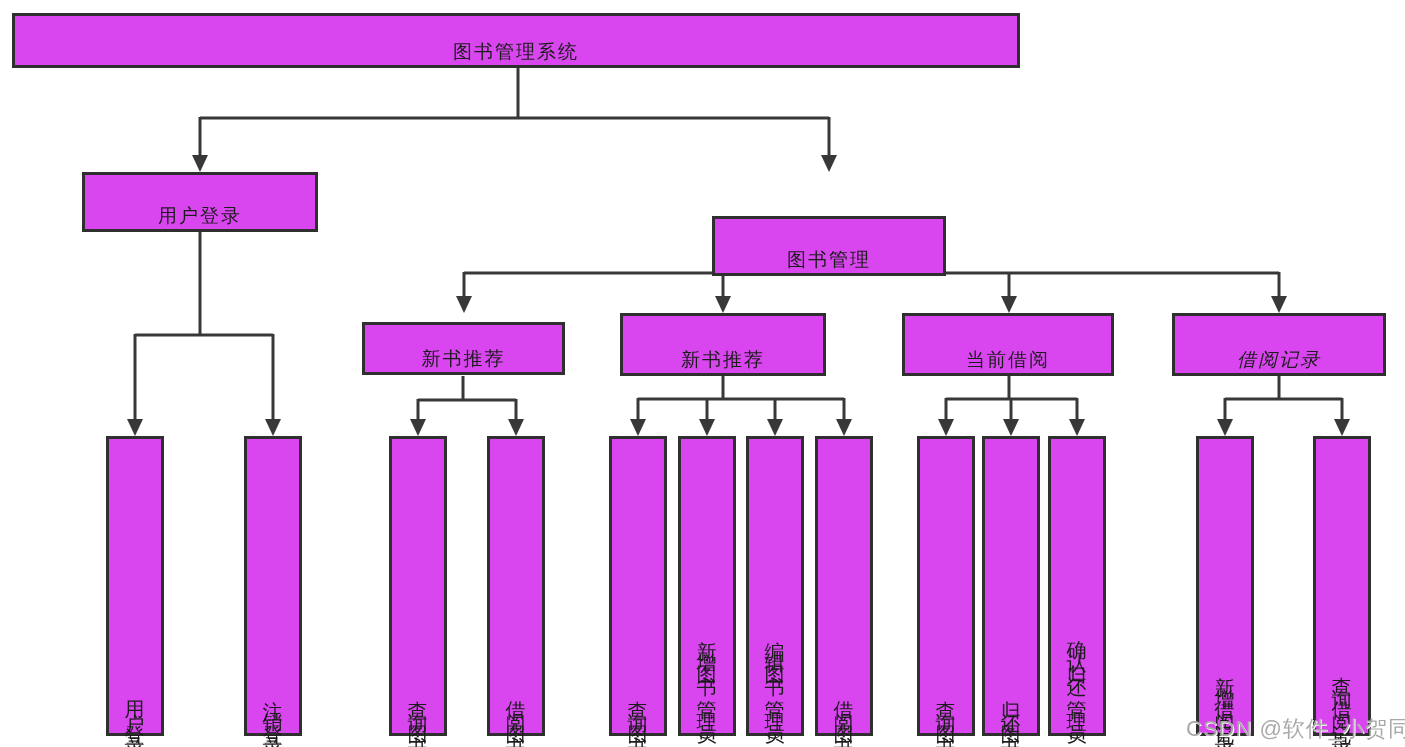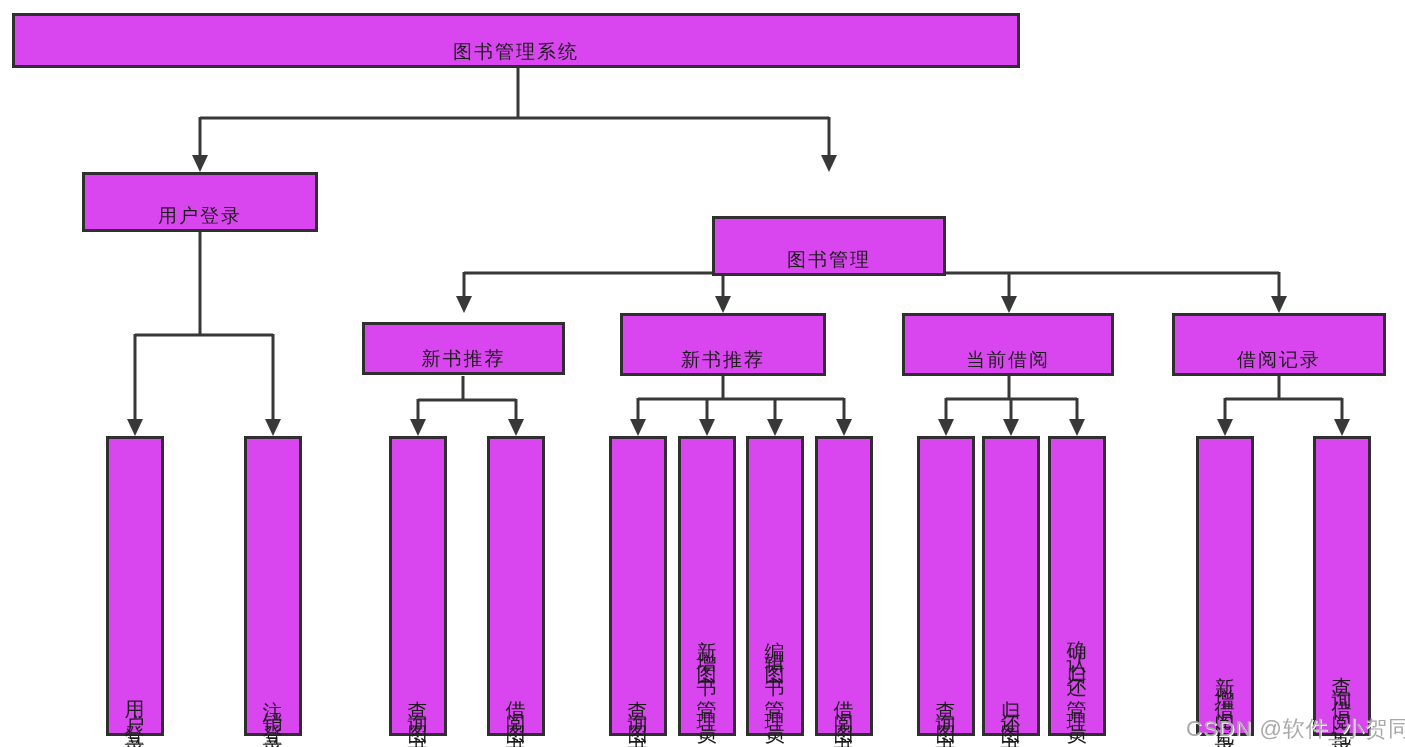--- a/index.html
+++ b/index.html
@@ -49,21 +49,21 @@
   }
   
   .n-root  { left: 12px;  top: 13px;  width: 1008px; height: 55px; }
   
   .n-l2a   { left: 82px;  top: 172px; width: 236px; height: 60px; }
   .n-l2b   { left: 712px; top: 172px; width: 234px; height: 60px; margin-top: 44px; }
   
   .n-l3a   { left: 362px;  top: 322px; width: 203px; height: 53px; }
   .n-l3b   { left: 620px;  top: 313px; width: 206px; height: 63px; }
   .n-l3c   { left: 902px;  top: 313px; width: 212px; height: 63px; }
-  .n-l3d   { left: 1172px; top: 313px; width: 214px; height: 63px; }
+  .n-l3d   { left: 1172px; top: 313px; width: 214px; height: 63px; font-style: italic; }
   
   .leaf { top: 436px; width: 58px; height: 300px; }
   .n-f0  { left: 106px; }
   .n-f1  { left: 244px; }
   .n-f2  { left: 389px; }
   .n-f3  { left: 487px; }
   .n-f4  { left: 609px; }
   .n-f5  { left: 678px; }
   .n-f6  { left: 746px; }
   .n-f7  { left: 815px; }

